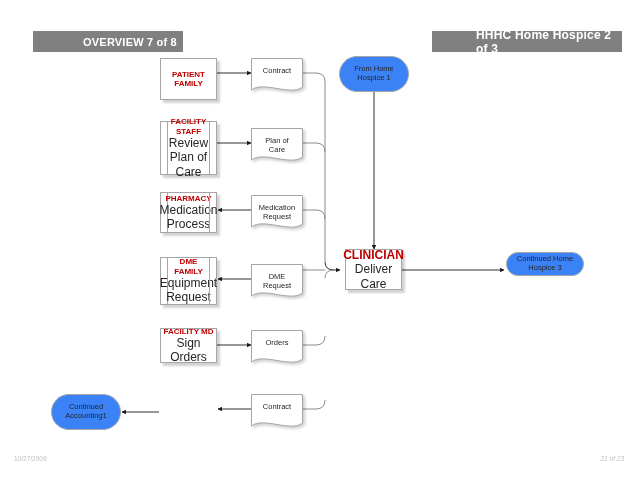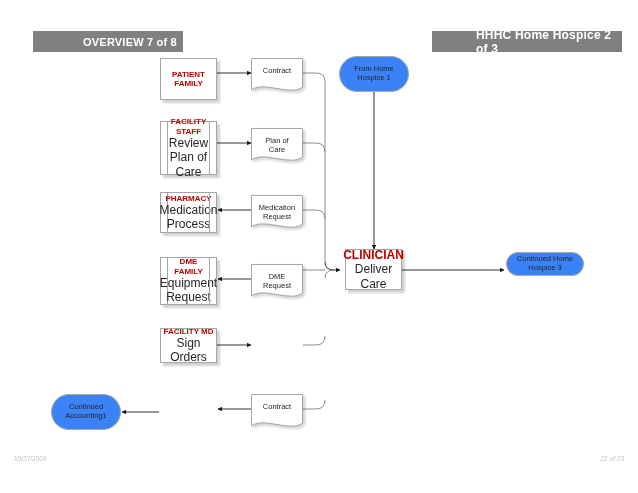--- a/index.html
+++ b/index.html
@@ -227,20 +227,28 @@
   <div class="node doc" id="node-doc-dme-request" style="left:251px;top:264px;width:52px;height:38px;">
     <svg width="52" height="38" viewBox="0 0 52 38" xmlns="http://www.w3.org/2000/svg">
       <path d="M0.5,0.5 H51.5 V29 C40,38.5 12,22.5 0.5,32 Z" fill="#ffffff" stroke="#a6a6a6" stroke-width="1"></path>
     </svg>
     <div class="nodetxt">
       <div>DME</div>
       <div>Request</div>
     </div>
   </div>
 
+  <div class="node doc" id="node-doc-orders" style="left:251px;top:330px;width:52px;height:38px;">
+    <svg width="52" height="38" viewBox="0 0 52 38" xmlns="http://www.w3.org/2000/svg">
+      <path d="M0.5,0.5 H51.5 V29 C40,38.5 12,22.5 0.5,32 Z" fill="#ffffff" stroke="#a6a6a6" stroke-width="1"></path>
+    </svg>
+    <div class="nodetxt">
+      <div>Orders</div>
+    </div>
+  </div>
 
   <div class="node doc" id="node-doc-contract-bottom" style="left:251px;top:394px;width:52px;height:38px;">
     <svg width="52" height="38" viewBox="0 0 52 38" xmlns="http://www.w3.org/2000/svg">
       <path d="M0.5,0.5 H51.5 V29 C40,38.5 12,22.5 0.5,32 Z" fill="#ffffff" stroke="#a6a6a6" stroke-width="1"></path>
     </svg>
     <div class="nodetxt">
       <div>Contract</div>
     </div>
   </div>
 

